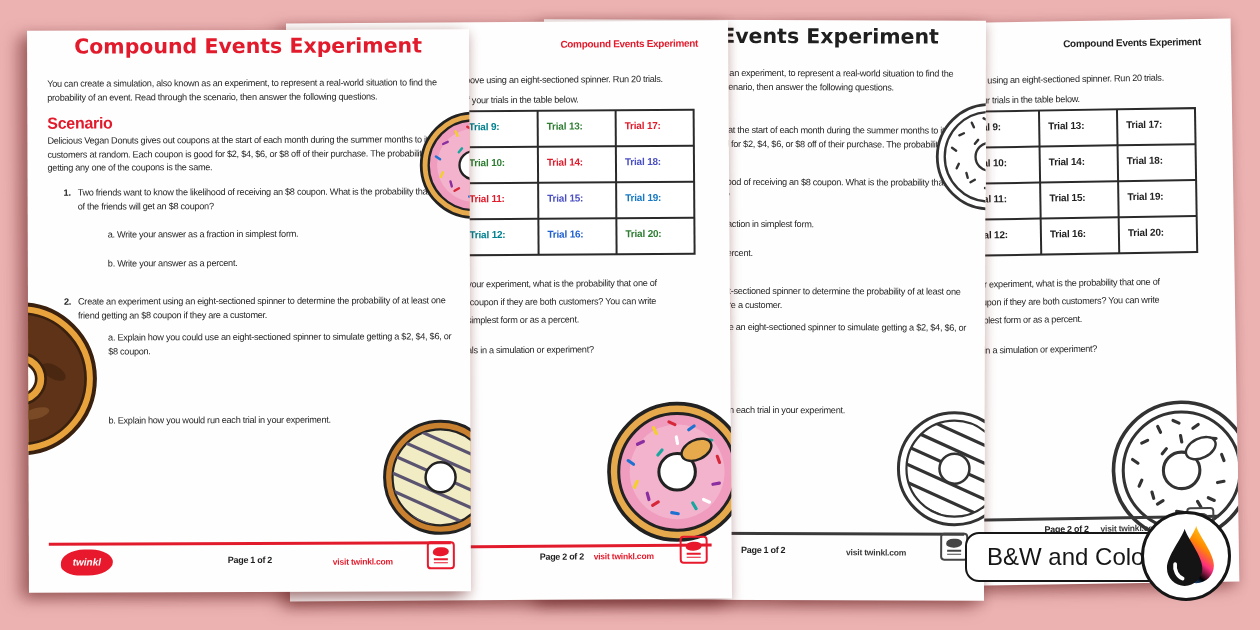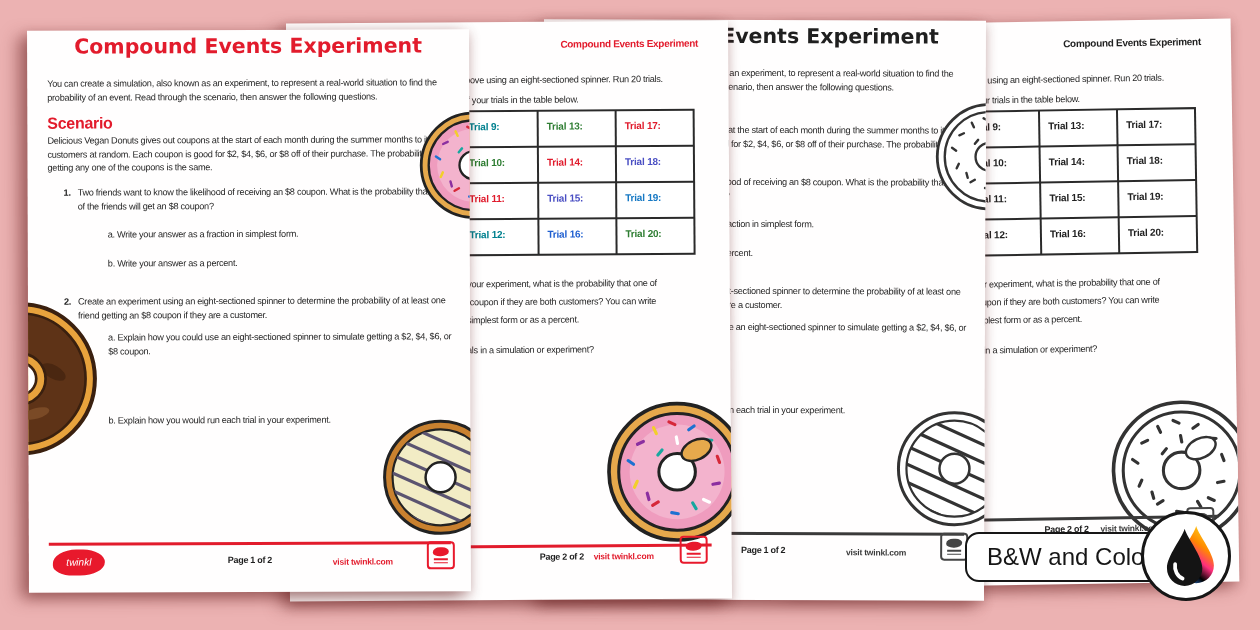--- a/index.html
+++ b/index.html
@@ -34,23 +34,23 @@
                background:#2a2a2a;padding:2px;gap:2px;box-sizing:border-box}
   .trial-table .cell{background:#fff;font-size:10px;font-weight:600;letter-spacing:-0.2px;
                      padding:8px 0 0 8px;color:#222}
   .q4l{position:absolute;left:170px;white-space:nowrap}
   .q4a{top:256px}.q4b{top:274px}.q4c{top:292px}
   .q5l{position:absolute;left:172px;top:322px;white-space:nowrap}
   
   .rule{position:absolute;left:20px;right:20px;height:2.5px;background:#e21b2c}
   .pa .rule{top:512px}.pb .rule{top:523px}
   .bw .rule{background:#3a3a3a}
-  .brand-blob{position:absolute;left:24px;top:519px;width:52px;height:26px;background:#e8192c;
+  .brand-blob{position:absolute;left:32px;top:519px;width:52px;height:26px;background:#e8192c;
               border-radius:52% 48% 55% 45%/62% 55% 60% 45%;display:flex;align-items:center;
-              justify-content:center;color:#fff;font-weight:normal;font-style:italic;font-size:10px;letter-spacing:0}
+              justify-content:center;color:#fff;font-weight:bold;font-style:italic;font-size:10px;letter-spacing:0}
   .bw .brand-blob{background:#555}
   .pg-label{position:absolute;left:0;right:0;text-align:center;font-weight:bold;font-size:9px}
   .pa .pg-label{top:524px}
   .pb .pg-label{top:529px;left:250px;right:auto;text-align:left}
   .visit{position:absolute;right:78px;font-weight:bold;font-size:8.5px;color:#e21b2c;letter-spacing:-0.2px}
   .pa .visit{top:526px}.pb .visit{top:529px}
   .bw .visit{color:#3a3a3a}
   .stamp{position:absolute;width:28px;height:28px;border:2px solid #e8192c;border-radius:4px;
          box-sizing:border-box;display:flex;flex-direction:column;align-items:center;justify-content:center;gap:2px}
   .pa .stamp{right:16px;top:512px}.pb .stamp{right:24px;top:515px}

